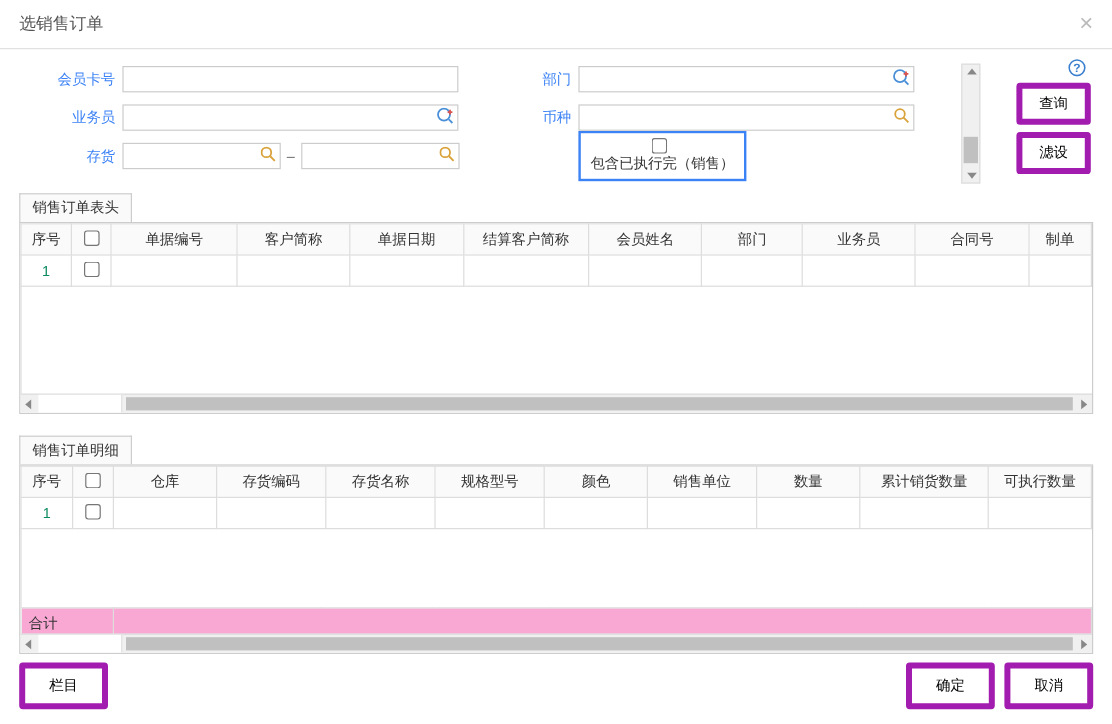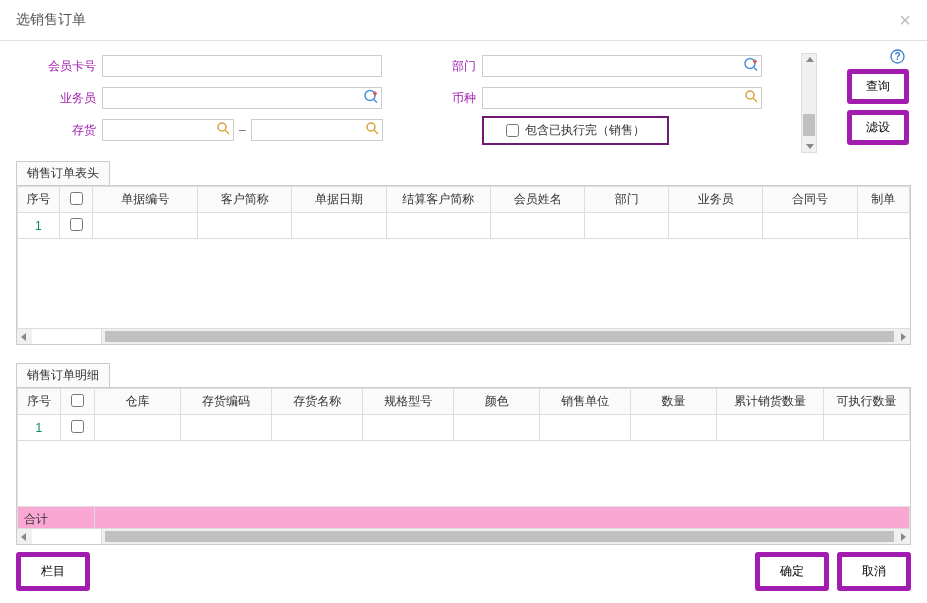--- a/index.html
+++ b/index.html
@@ -49,21 +49,21 @@
     .filter-row {
       display: flex;
       align-items: center;
       margin-bottom: 6px;
       height: 26px;
     }
     .filter-label {
       text-align: right;
       width: 80px;
       margin-right: 6px;
-      color: #a21caf;
+      color: #3b82f6;
     }
     .filter-right .filter-label {
       width: 40px;
     }
     .input-wrap {
       position: relative;
       display: inline-block;
     }
     .input-field {
       height: 22px;
@@ -87,23 +87,24 @@
     }
     .icon-plus svg { width: 14px; height: 14px; }
     .icon-search svg { width: 13px; height: 13px; }
     .range-sep {
       margin: 0 5px;
       color: #666;
     }
     .checkbox-area {
       display: flex;
       align-items: center;
-      border: 2px solid #701a75;
-      padding: 4px 22px;
+      border: 2px solid #3b82f6;
+      padding: 4px 8px;
       margin-left: 46px;
+      flex-direction: column;
     }
     .checkbox-area input {
       margin-right: 6px;
     }
     .right-actions {
       position: absolute;
       right: 18px;
       top: 8px;
       display: flex;
       flex-direction: column;

